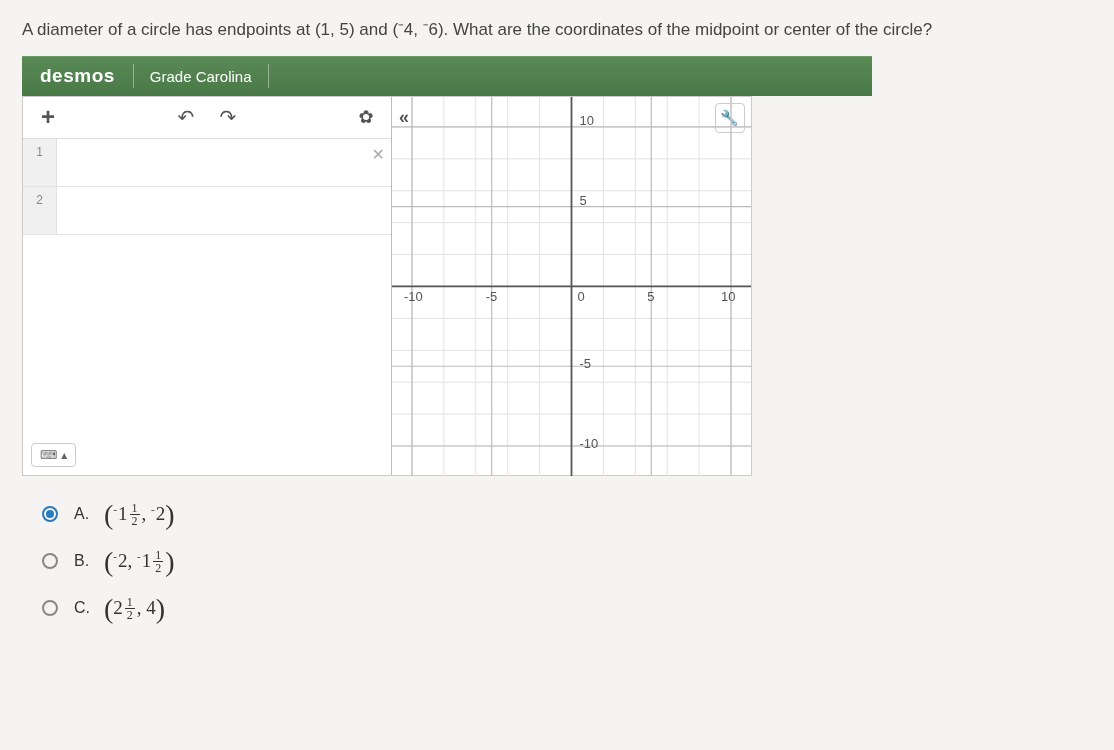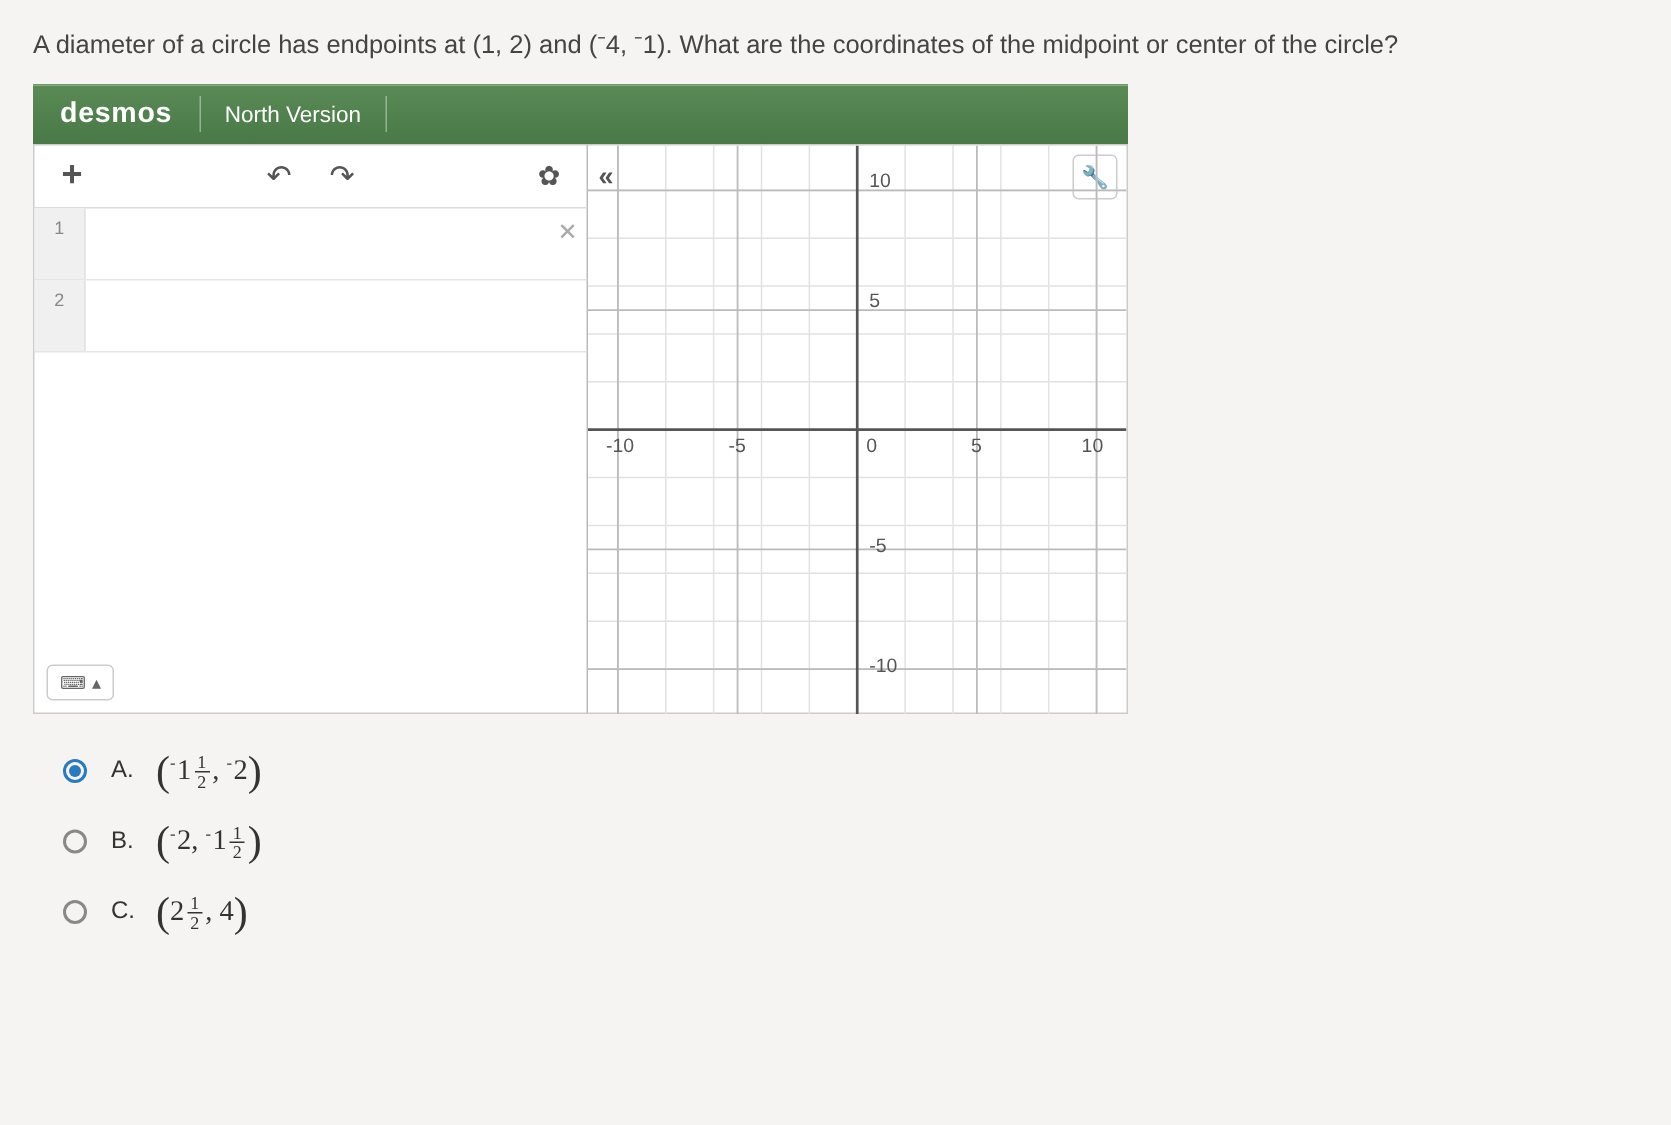--- a/index.html
+++ b/index.html
@@ -22,21 +22,21 @@
     font-size: 17px;
     color: #444;
     margin-bottom: 14px;
     line-height: 1.4;
   }
   .desmos-bar {
     background: #4a7a4a;
     background: linear-gradient(#5a8a56, #487946);
     color: #fff;
     height: 40px;
-    width: 730px;
+    width: 850px;
     display: flex;
     align-items: center;
     font-size: 15px;
     border-top: 1px solid #6a9a66;
   }
   .desmos-bar .brand {
     font-weight: bold;
     font-size: 19px;
     padding: 0 18px;
     letter-spacing: 0.5px;
@@ -218,26 +218,26 @@
   .axis-label {
     font-size: 13px;
     fill: #555;
     font-family: Arial, sans-serif;
   }
 </style>
 </head>
 <body>
 
 <div class="page">
-  <div class="question">A diameter of a circle has endpoints at (1, 2) and (⁻4, ⁻1). What are the coordinates of the midpoint or center of the circle?</div>
+  <div class="question">A diameter of a circle has endpoints at (1, 5) and (⁻4, ⁻6). What are the coordinates of the midpoint or center of the circle?</div>
 
   <div class="desmos-bar">
     <span class="brand">desmos</span>
     <span class="sep"></span>
-    <span class="state">North Version</span>
+    <span class="state">Grade Carolina</span>
     <span class="sep"></span>
   </div>
 
   <div class="calc-row">
     <div class="sidebar">
       <div class="toolbar">
         <span class="tool-btn plus">+</span>
         <span class="spacer"></span>
         <span class="tool-btn" style="font-size:20px;">↶</span>
         <span class="tool-btn" style="font-size:20px;">↷</span>

